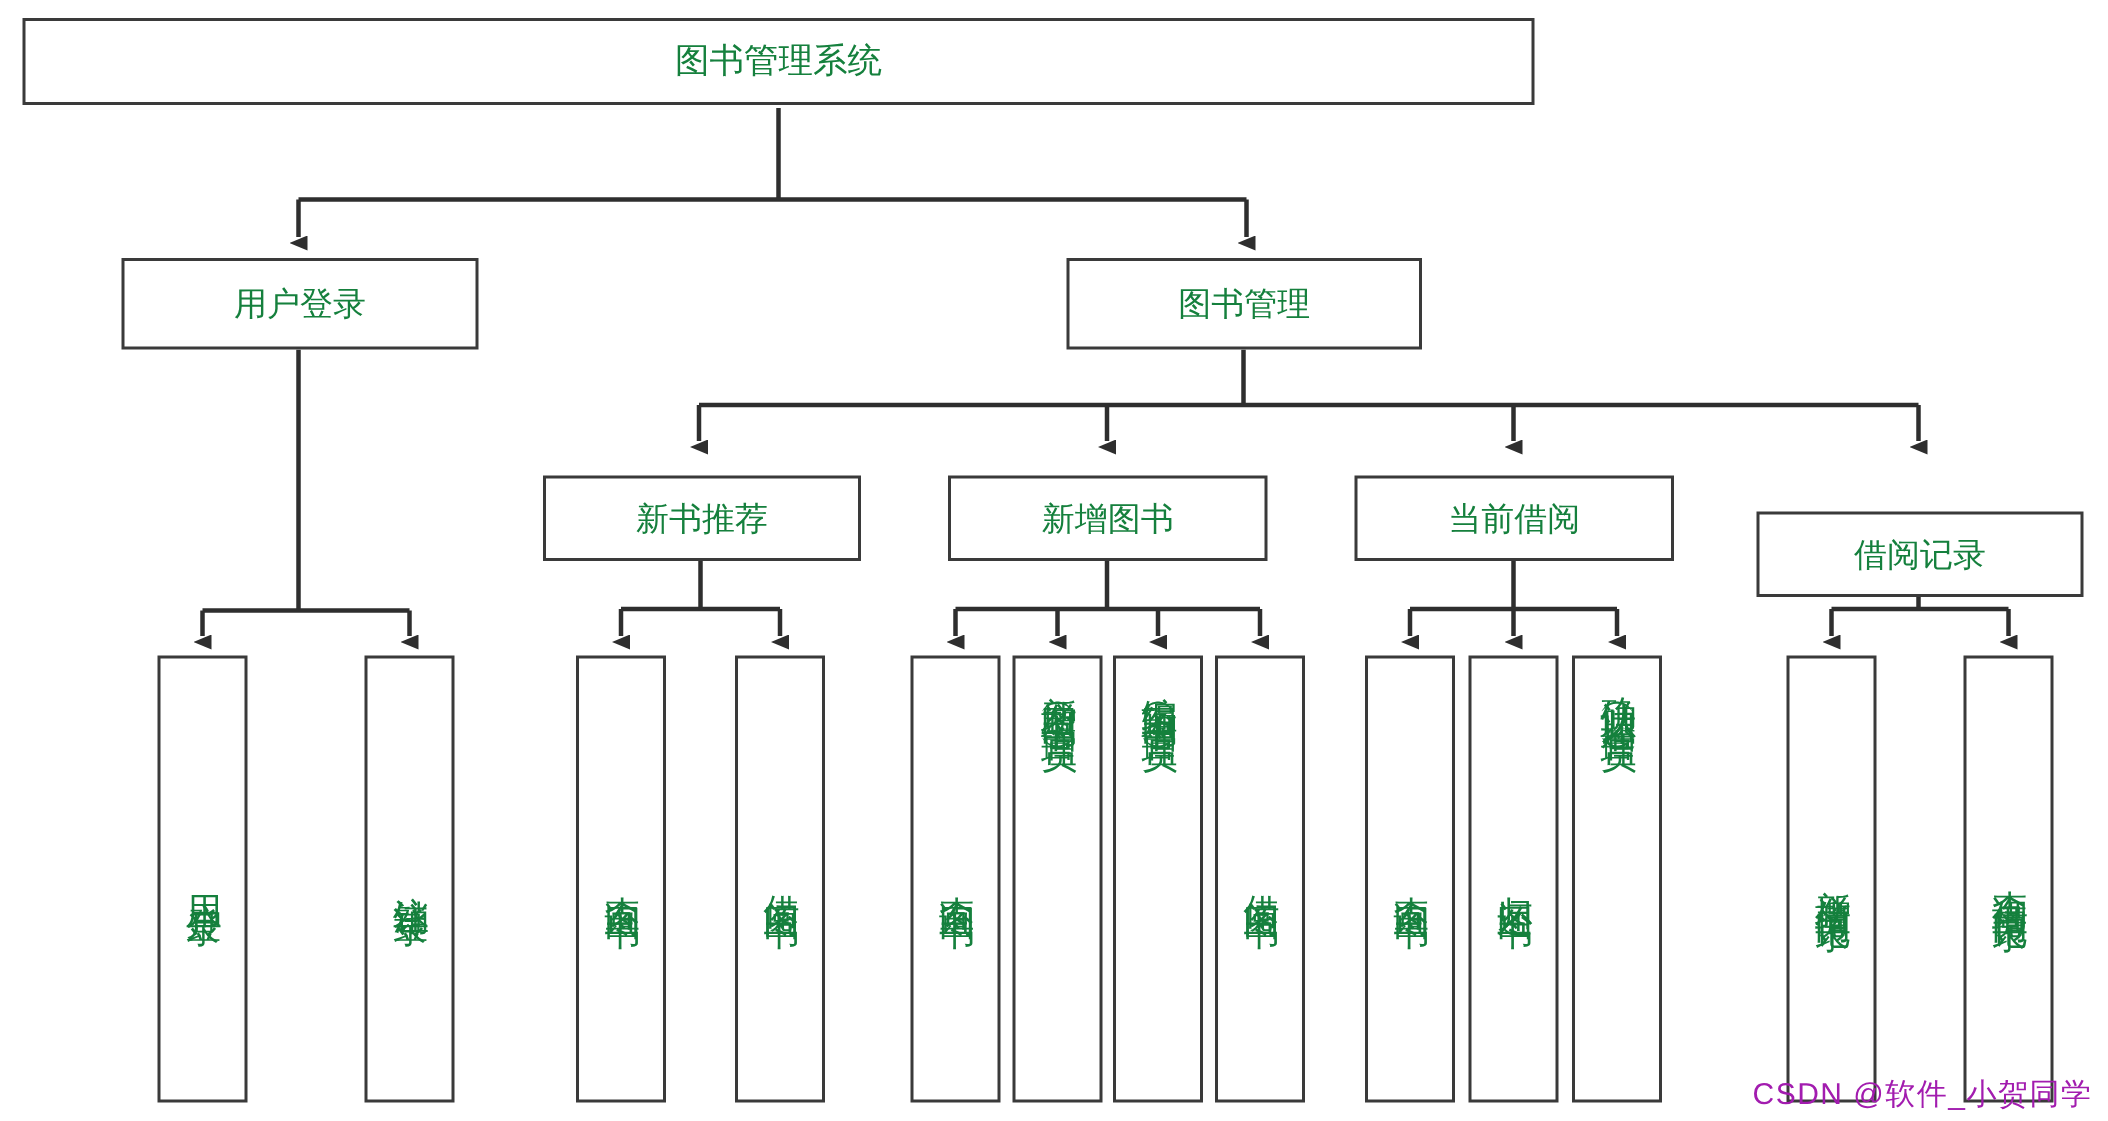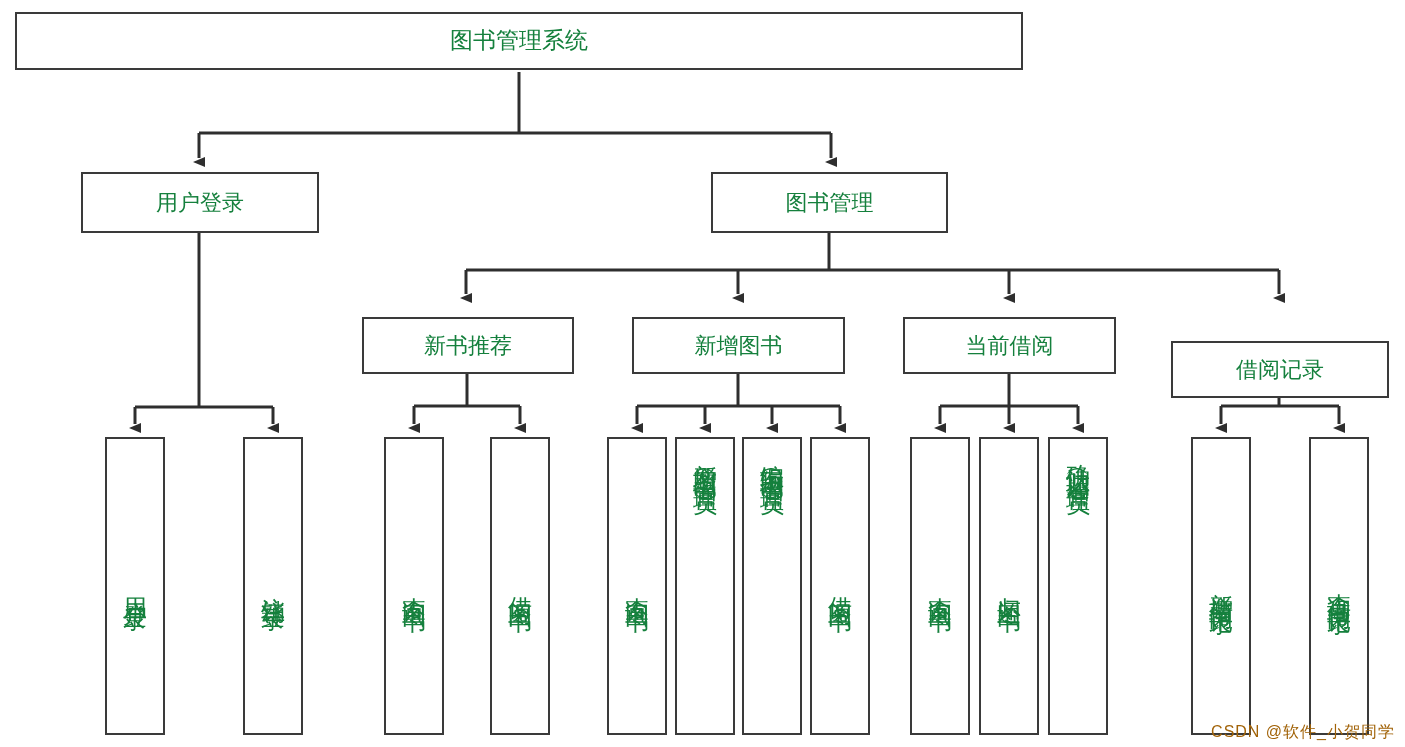--- a/index.html
+++ b/index.html
@@ -57,22 +57,22 @@
   .n-v {
     align-items: flex-start;
     justify-content: center;
     padding-top: 6px;
   }
   .n-v.center-v { align-items: center; padding-top: 0; }
   #watermark {
     position: absolute;
     right: 10px;
     bottom: 4px;
-    font-size: 16px;
-    color: #a16207;
+    font-size: 20px;
+    color: #a21caf;
     white-space: nowrap;
     letter-spacing: 1px;
   }
 </style>
 </head>
 <body>
 
 <div id="canvas">
 
   <svg id="edges" viewBox="0 0 1405 747" width="1405" height="747" xmlns="http://www.w3.org/2000/svg">

